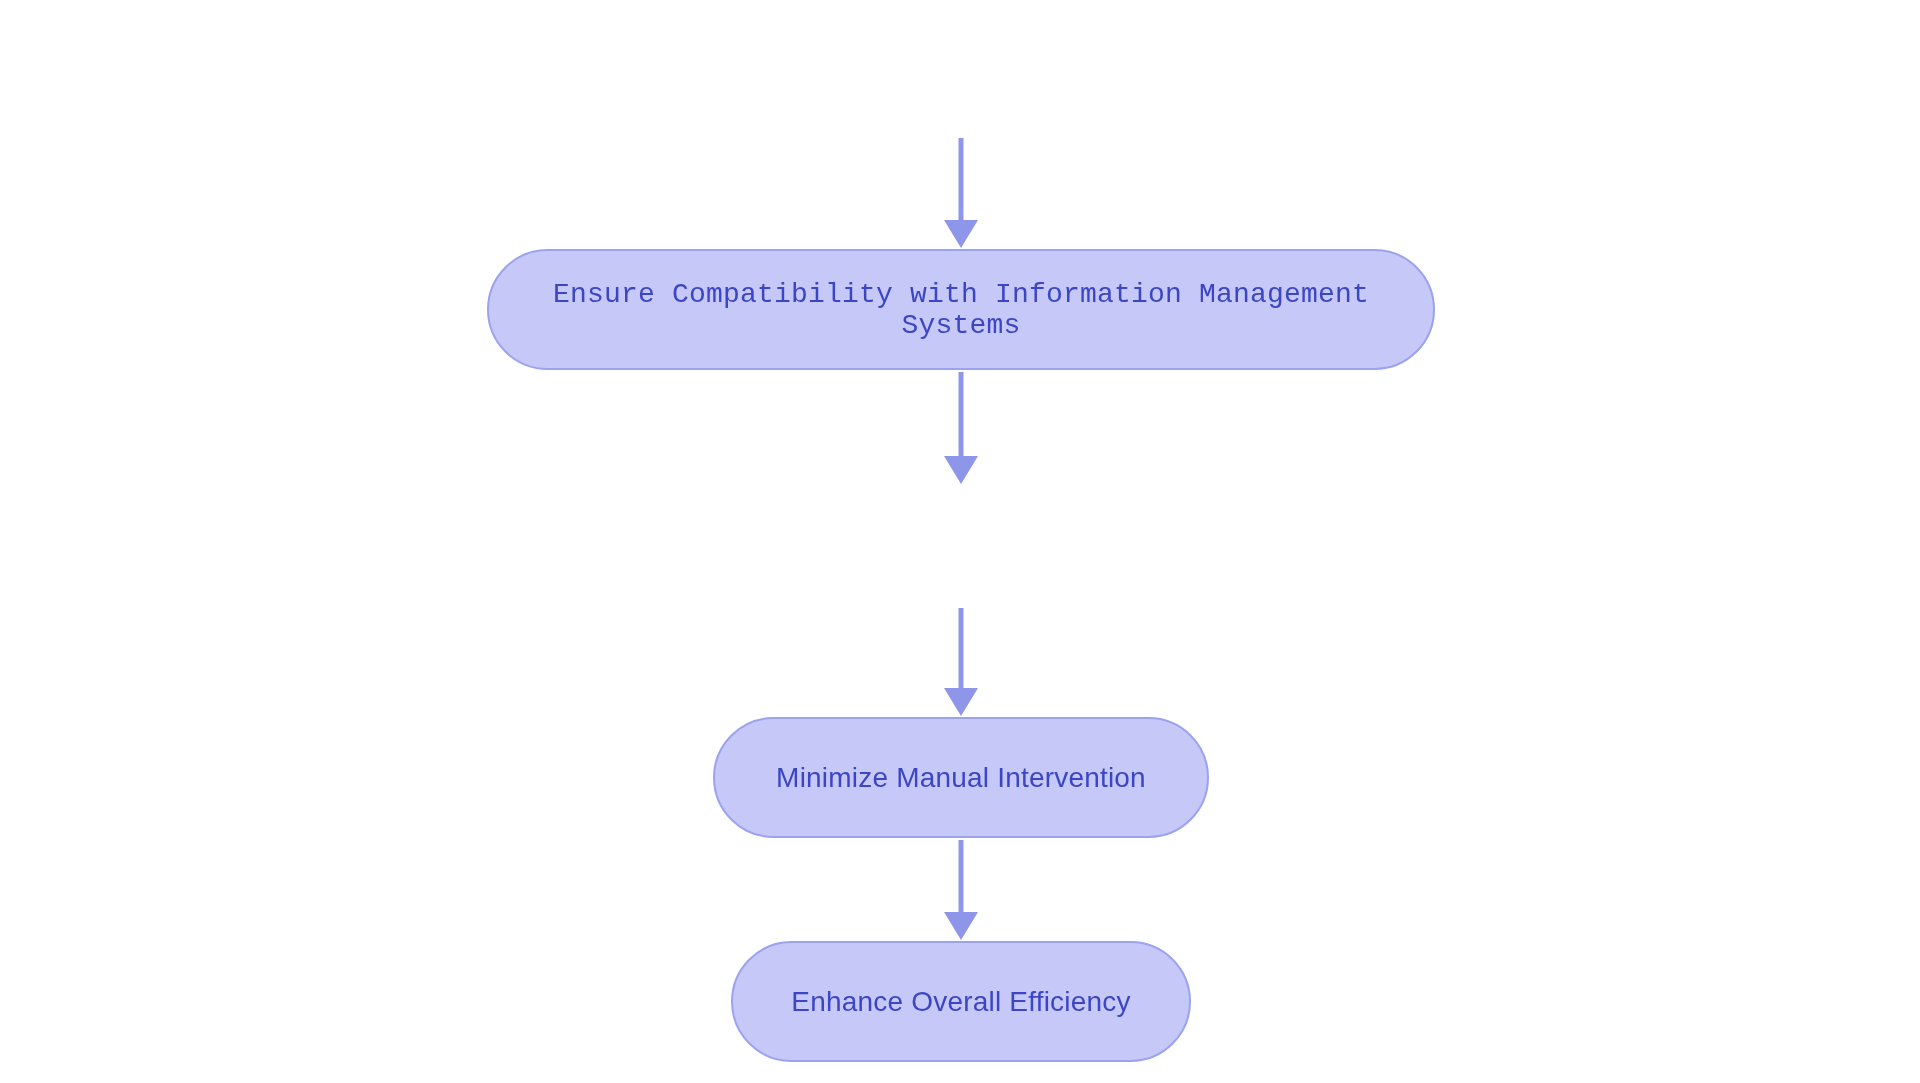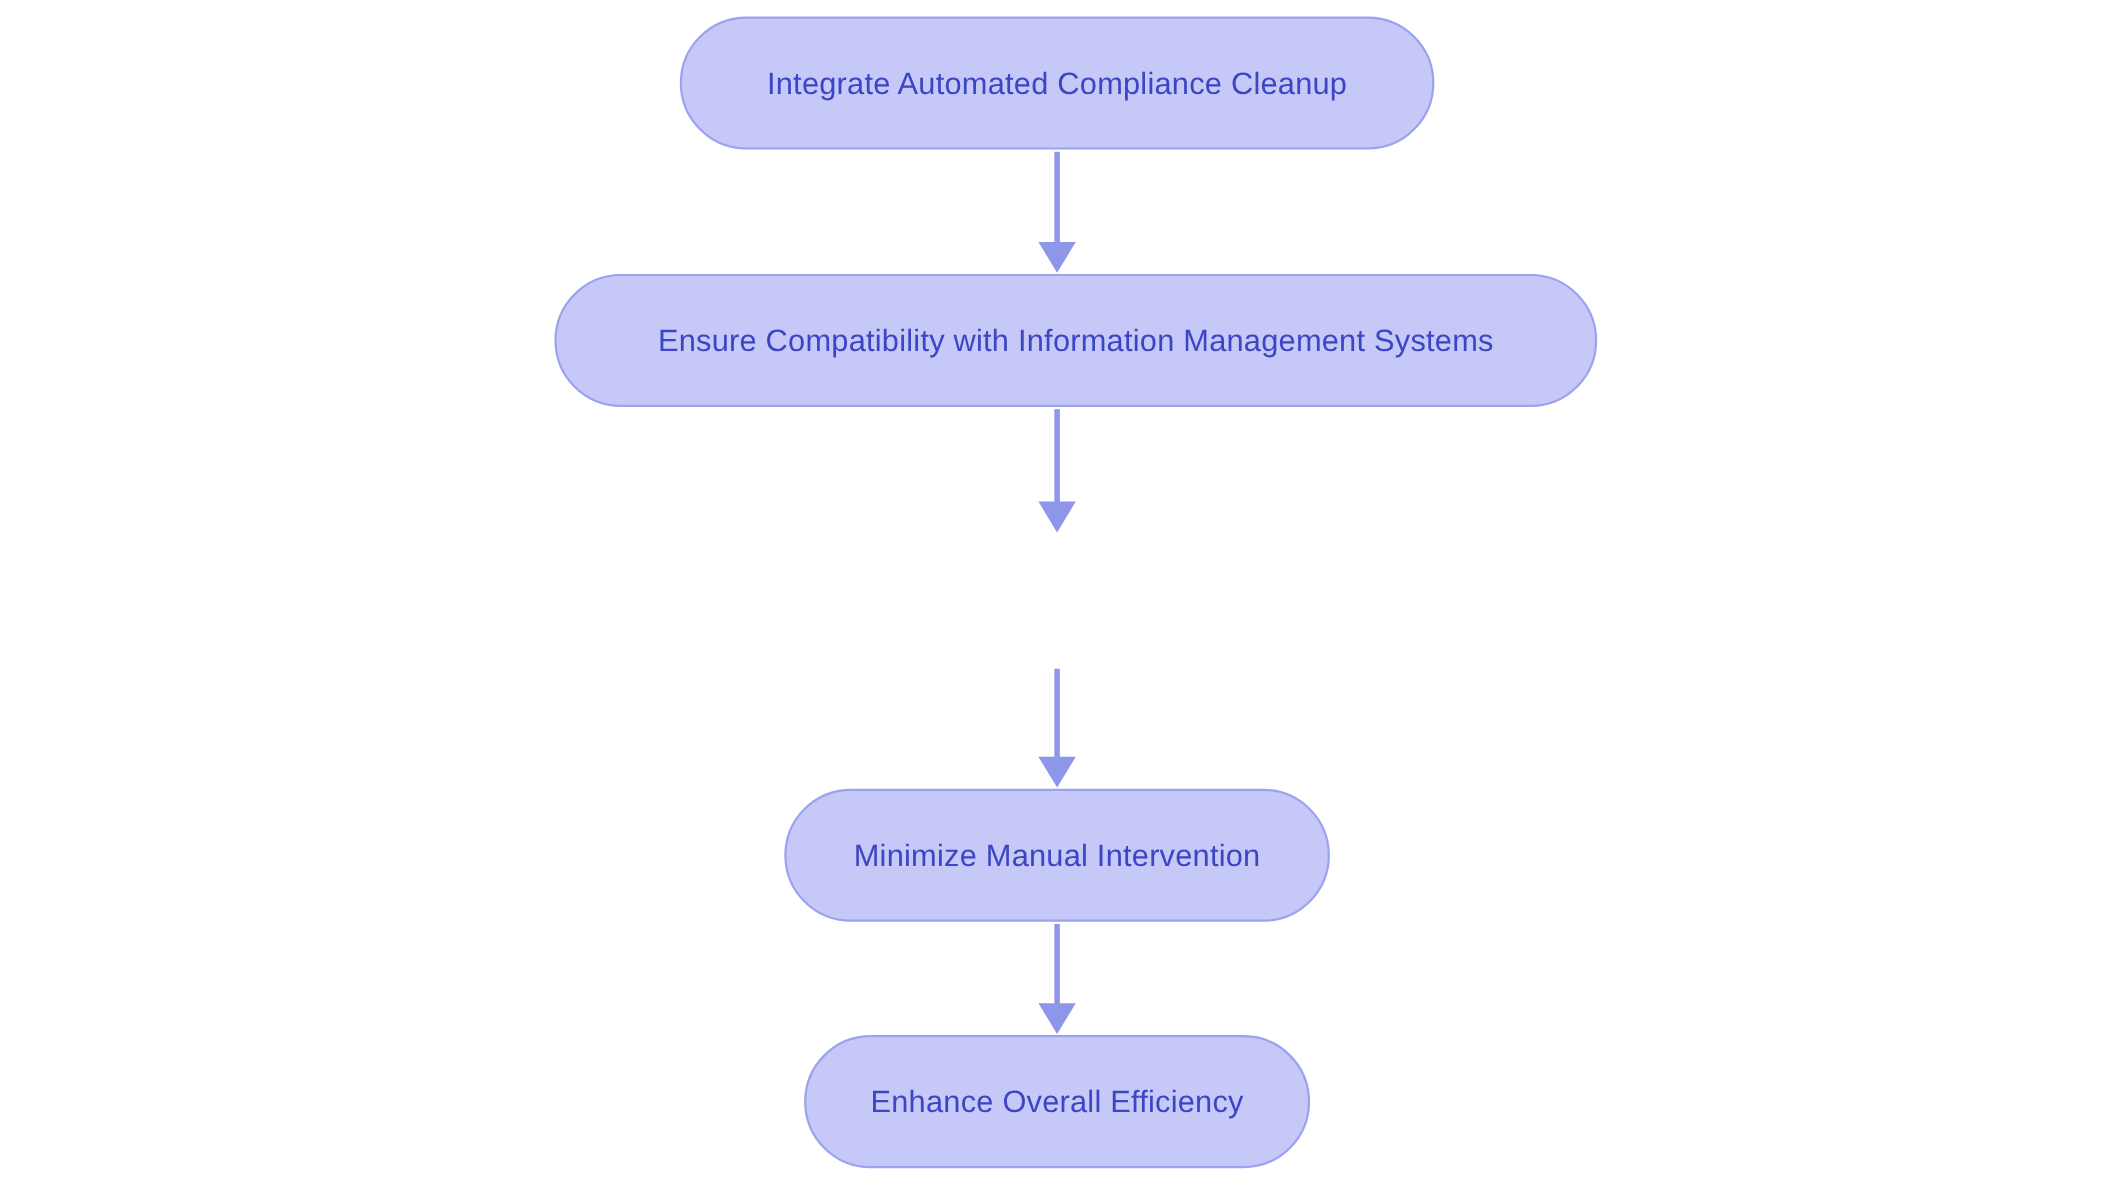--- a/index.html
+++ b/index.html
@@ -34,21 +34,21 @@
     align-items: center;
     justify-content: center;
     text-align: center;
     color: #3c45c4;
     font-size: 28px;
     font-weight: 500;
     letter-spacing: 0.2px;
     z-index: 2;
   }
   .node-1 { left: 618px; top: 15px;  width: 686px; }
-  .node-2 { left: 504px; top: 249px; width: 948px; }
+  .node-2 { left: 487px; top: 249px; width: 948px; font-family: Liberation Mono, monospace; }
   .node-3 { left: 687px; top: 485px; width: 548px; }
   .node-4 { left: 713px; top: 717px; width: 496px; }
   .node-5 { left: 731px; top: 941px; width: 460px; }
 </style>
 </head>
 <body>
 
 <div class="canvas">
 
   <svg class="connectors" viewBox="0 0 1920 1083" xmlns="http://www.w3.org/2000/svg">
@@ -63,23 +63,20 @@
     <g>
       <line x1="961" y1="608" x2="961" y2="690" stroke="#8e96ea" stroke-width="5"></line>
       <polygon points="944,688 978,688 961,716" fill="#8e96ea"></polygon>
     </g>
     <g>
       <line x1="961" y1="840" x2="961" y2="914" stroke="#8e96ea" stroke-width="5"></line>
       <polygon points="944,912 978,912 961,940" fill="#8e96ea"></polygon>
     </g>
   </svg>
 
-  <div class="flow-node node-1">
-    <span>Integrate Automated Compliance Cleanup</span>
-  </div>
 
   <div class="flow-node node-2">
     <span>Ensure Compatibility with Information Management Systems</span>
   </div>
 
 
   <div class="flow-node node-5">
     <span>Enhance Overall Efficiency</span>
   </div>
 

